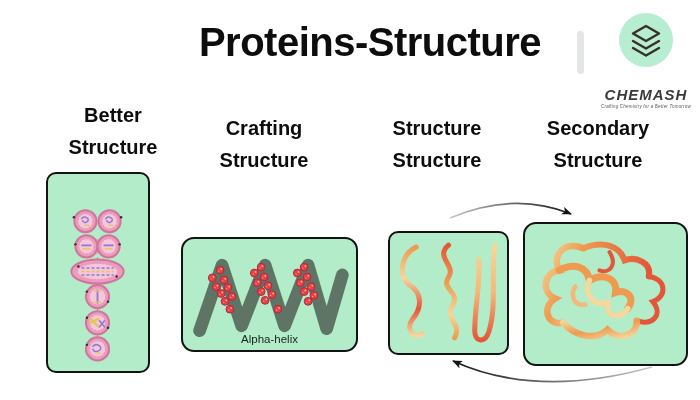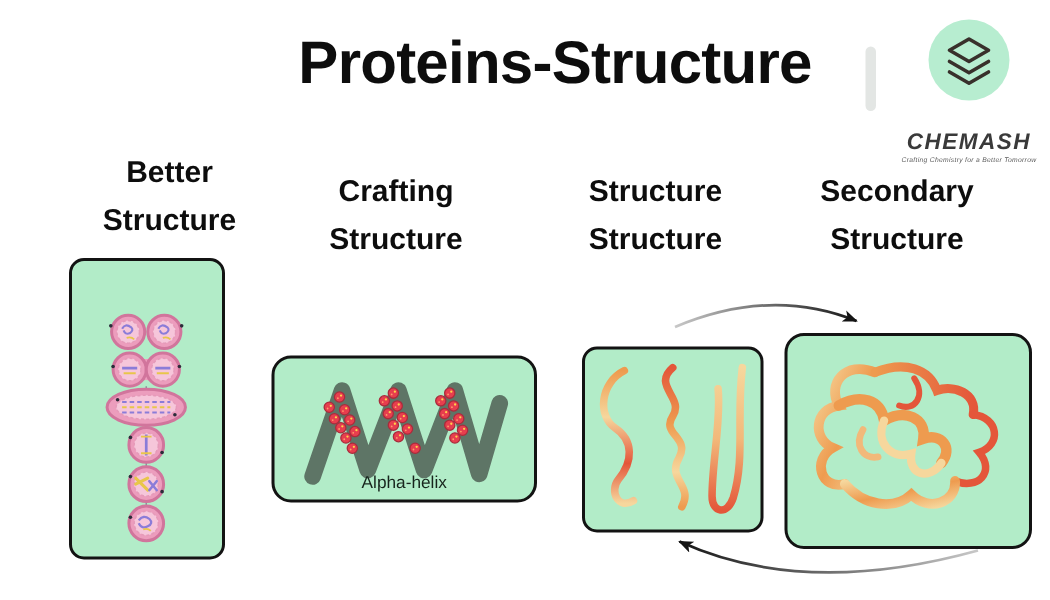--- a/index.html
+++ b/index.html
@@ -22,21 +22,21 @@
   #logo .tagline{font-size:4.5px;font-style:italic;color:#5a5a5a;margin-top:1px;letter-spacing:0.2px;}
   
   .col-header{width:180px;text-align:center;font-size:20px;font-weight:800;color:#0d0d0d;line-height:32px;}
   #hdr-primary{left:23px;top:99px;}
   #hdr-secondary{left:174px;top:112px;}
   #hdr-tertiary{left:347px;top:112px;}
   #hdr-quaternary{left:508px;top:112px;}
   
   .panel{background:#b2ecc8;border:2.5px solid #131313;box-sizing:border-box;}
   #panel-primary{left:46px;top:172px;width:104px;height:201px;border-radius:10px;}
-  #panel-secondary{left:181px;top:237px;width:177px;height:98px;border-radius:13px;}
+  #panel-secondary{left:181px;top:237px;width:177px;height:115px;border-radius:13px;}
   #panel-tertiary{left:388px;top:231px;width:121px;height:124px;border-radius:10px;}
   #panel-quaternary{left:523px;top:222px;width:165px;height:144px;border-radius:13px;}
   .panel svg{display:block;width:100%;height:100%;}
   #alpha-caption{
     position:absolute;left:0;right:0;bottom:5px;text-align:center;
     font-size:11.5px;color:#17241c;font-weight:500;
   }
   #arrow-layer{left:0;top:0;width:700px;height:400px;pointer-events:none;}
 </style>
 </head>

